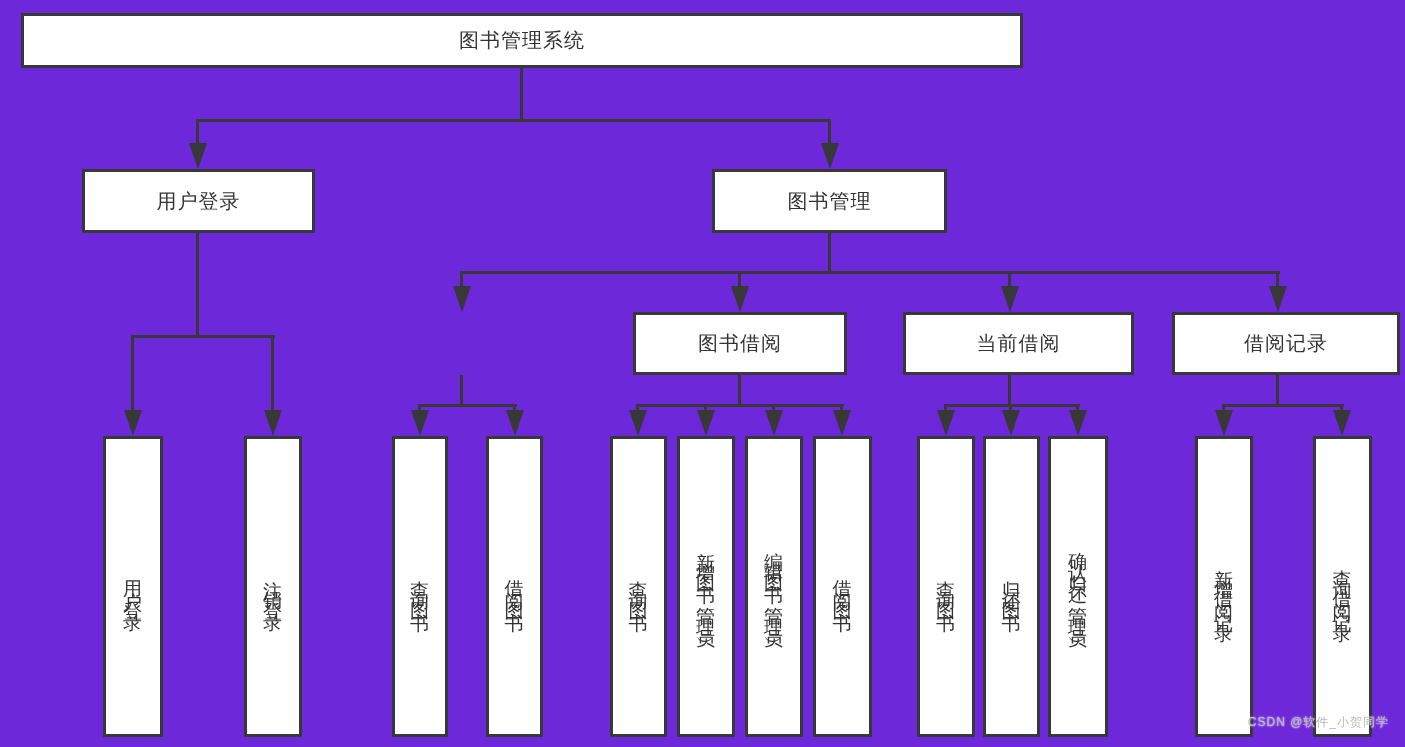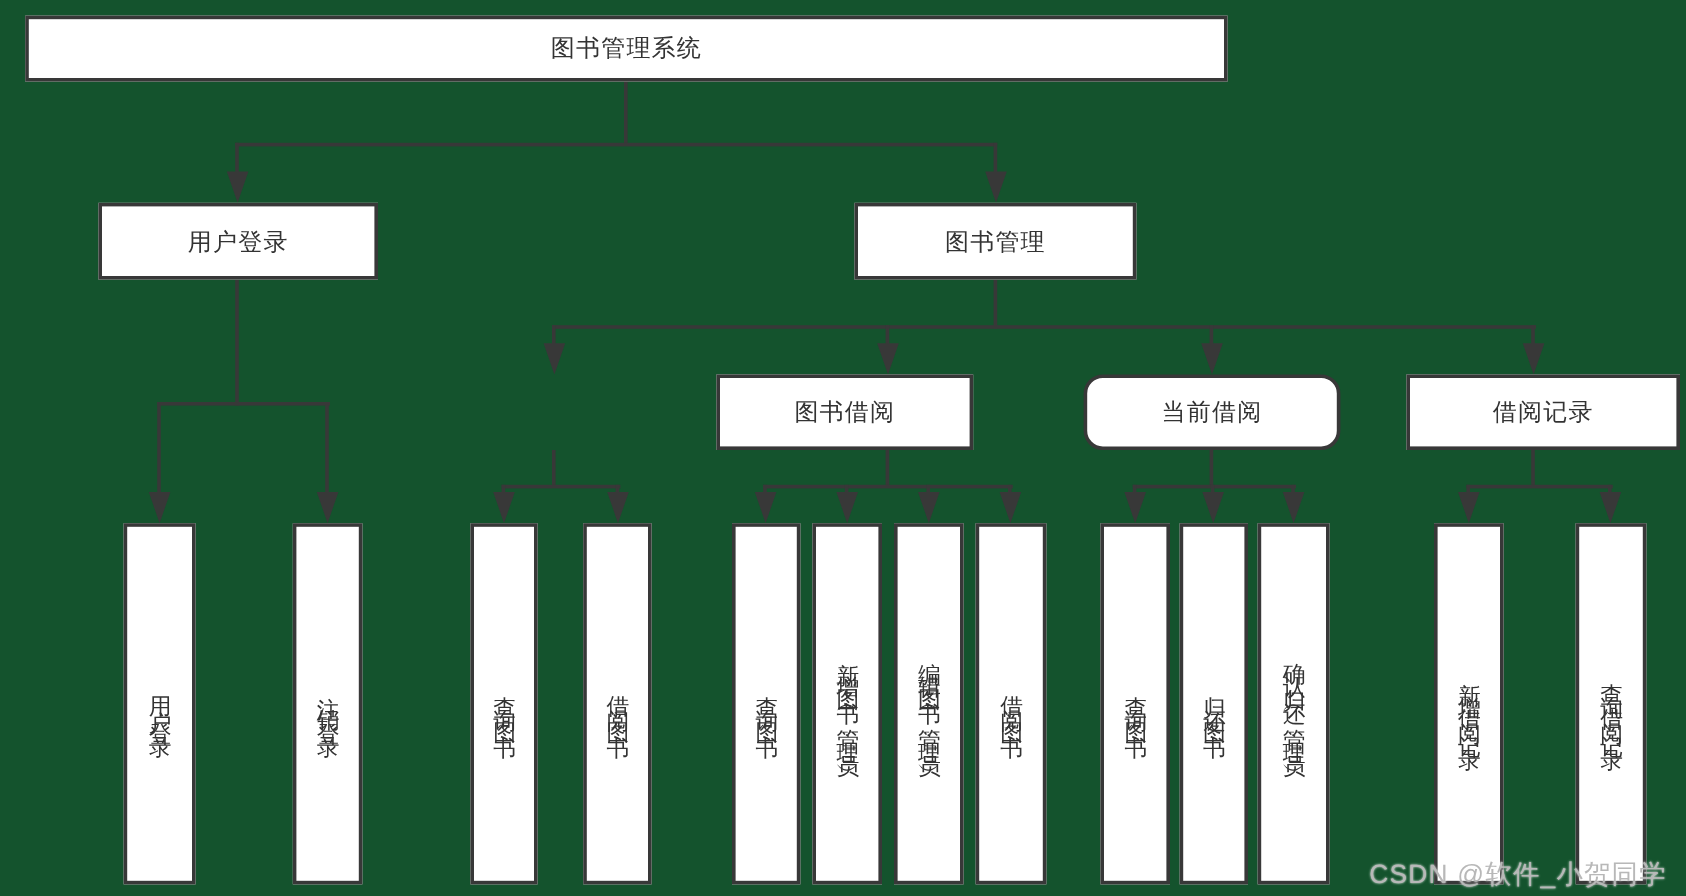--- a/index.html
+++ b/index.html
@@ -1,20 +1,20 @@
 <!DOCTYPE html>
 <html><head>
 <meta charset="utf-8">
 <style>
   html, body { margin: 0; padding: 0; background: #ffffff; }
   #canvas {
     position: relative;
     width: 1405px;
     height: 747px;
-    background: #14532d;
+    background: #6d28d9;
     overflow: hidden;
     font-family: "Liberation Sans", "DejaVu Sans", sans-serif;
   }
   .box {
     position: absolute;
     box-sizing: border-box;
     border: 3px solid #383838;
     background: #ffffff;
     display: flex;
     align-items: center;
@@ -45,21 +45,21 @@
     height: 0;
     border-left: 9px solid transparent;
     border-right: 9px solid transparent;
     border-top: 26px solid #383838;
     z-index: 1;
   }
   .watermark {
     position: absolute;
     top: 714px;
     right: 16px;
-    font-size: 22px;
+    font-size: 12px;
     color: #b8b8b8;
     letter-spacing: 1px;
     z-index: 3;
     text-shadow: 0 0 2px #ffffff;
   }
 </style>
 </head>
 <body>
 
 <div id="canvas">
@@ -93,24 +93,24 @@
   <div class="hline" style="left:460px; top:271px; width:820px;"></div>
   <div class="vline" style="left:460px; top:271px; height:33px;"></div>
   <div class="vline" style="left:738px; top:271px; height:33px;"></div>
   <div class="vline" style="left:1008px; top:271px; height:33px;"></div>
   <div class="vline" style="left:1276px; top:271px; height:33px;"></div>
   <div class="arrow" style="left:453px; top:286px;"></div>
   <div class="arrow" style="left:731px; top:286px;"></div>
   <div class="arrow" style="left:1001px; top:286px;"></div>
   <div class="arrow" style="left:1269px; top:286px;"></div>
 
-  <div class="box" style="left:597px; top:312px; width:214px; height:63px;">
+  <div class="box" style="left:633px; top:312px; width:214px; height:63px;">
     <span>图书借阅</span>
   </div>
-  <div class="box" style="left:903px; top:312px; width:214px; height:63px;border-radius:16px;">
+  <div class="box" style="left:903px; top:312px; width:231px; height:63px;">
     <span>当前借阅</span>
   </div>
   <div class="box" style="left:1172px; top:312px; width:228px; height:63px;">
     <span>借阅记录</span>
   </div>
 
   <div class="vline" style="left:460px; top:375px; height:31px;"></div>
   <div class="hline" style="left:418px; top:404px; width:99px;"></div>
   <div class="vline" style="left:418px; top:404px; height:26px;"></div>
   <div class="vline" style="left:513px; top:404px; height:26px;"></div>

